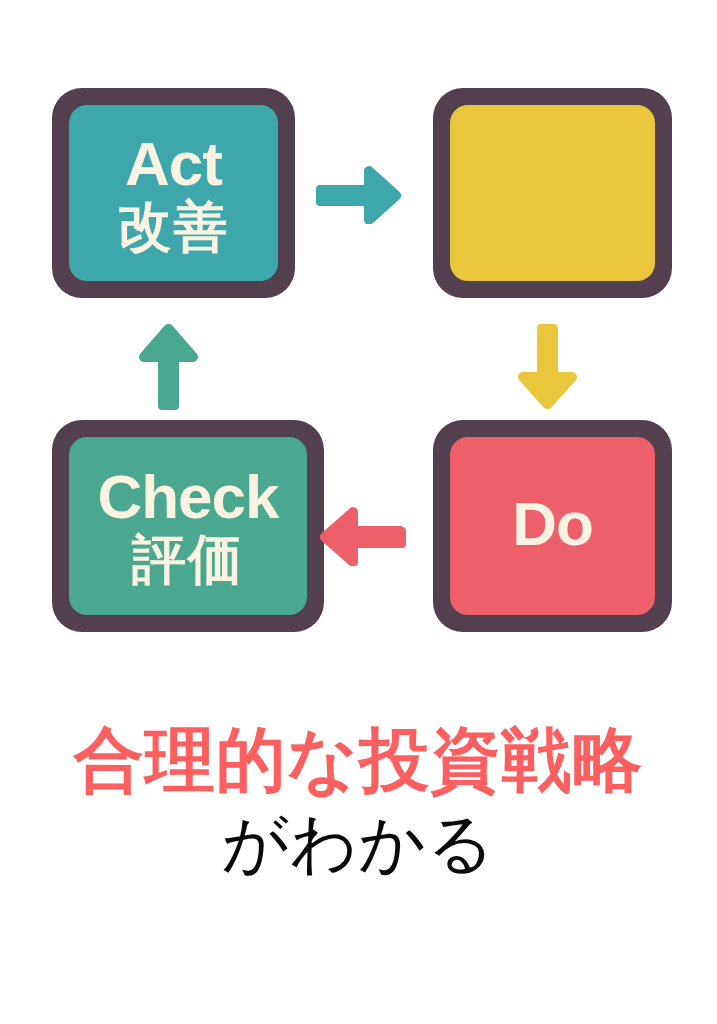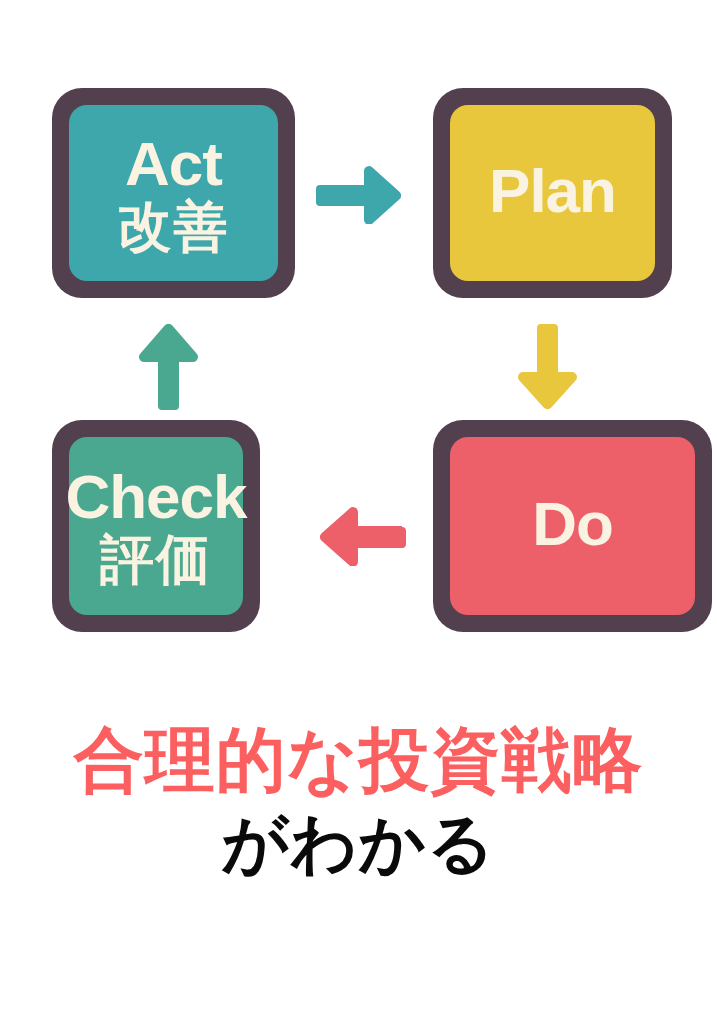--- a/index.html
+++ b/index.html
@@ -52,22 +52,22 @@
   }
   .pdca-ja {
     font-weight: 700;
     font-size: 54px;
     letter-spacing: 2px;
     white-space: nowrap;
   }
 
   #box-act   { left: 52px;  top: 88px;  width: 243px; height: 210px; }
   #box-plan  { left: 433px; top: 88px;  width: 239px; height: 210px; }
-  #box-check { left: 52px;  top: 420px; width: 208px; height: 212px; }
-  #box-do    { left: 433px; top: 420px; width: 279px; height: 212px; }
+  #box-check { left: 52px;  top: 420px; width: 272px; height: 212px; }
+  #box-do    { left: 433px; top: 420px; width: 239px; height: 212px; }
 
   
   .arrow {
     position: absolute;
   }
   .arrow svg { display: block; width: 100%; height: 100%; }
 
   #arrow-top    { left: 316px; top: 162px; width: 88px;  height: 62px; }
   #arrow-right  { left: 508px; top: 320px; width: 70px;  height: 92px; }
   #arrow-bottom { left: 310px; top: 502px; width: 96px;  height: 64px; }
@@ -83,41 +83,40 @@
   }
   #caption-line1 {
     font-size: 70px;
     font-weight: 700;
     letter-spacing: 1px;
     line-height: 1.18;
     white-space: nowrap;
   }
   #caption-line2 {
     font-size: 66px;
-    font-weight: 700;
+    font-weight: 400;
     letter-spacing: 1px;
     line-height: 1.25;
     white-space: nowrap;
   }
 </style>
 </head>
 <body>
 
 <div id="poster" style="background: rgb(255, 255, 255);">
 
   <div class="pdca-box" id="box-act" style="background: rgb(83, 64, 79);">
     <div class="inner" style="background: rgb(61, 167, 171); color: rgb(250, 243, 226);">
       <div class="pdca-en">Act</div>
       <div class="pdca-ja">改善</div>
     </div>
   </div>
 
   <div class="pdca-box" id="box-plan" style="background: rgb(83, 64, 79);">
     <div class="inner" style="background: rgb(233, 199, 60); color: rgb(250, 243, 226);">
-      <div class="pdca-en">Plan</div>
     </div>
   </div>
 
   <div class="pdca-box" id="box-do" style="background: rgb(83, 64, 79);">
     <div class="inner" style="background: rgb(238, 96, 105); color: rgb(250, 243, 226);">
       <div class="pdca-en">Do</div>
     </div>
   </div>
 
   <div class="pdca-box" id="box-check" style="background: rgb(83, 64, 79);">

